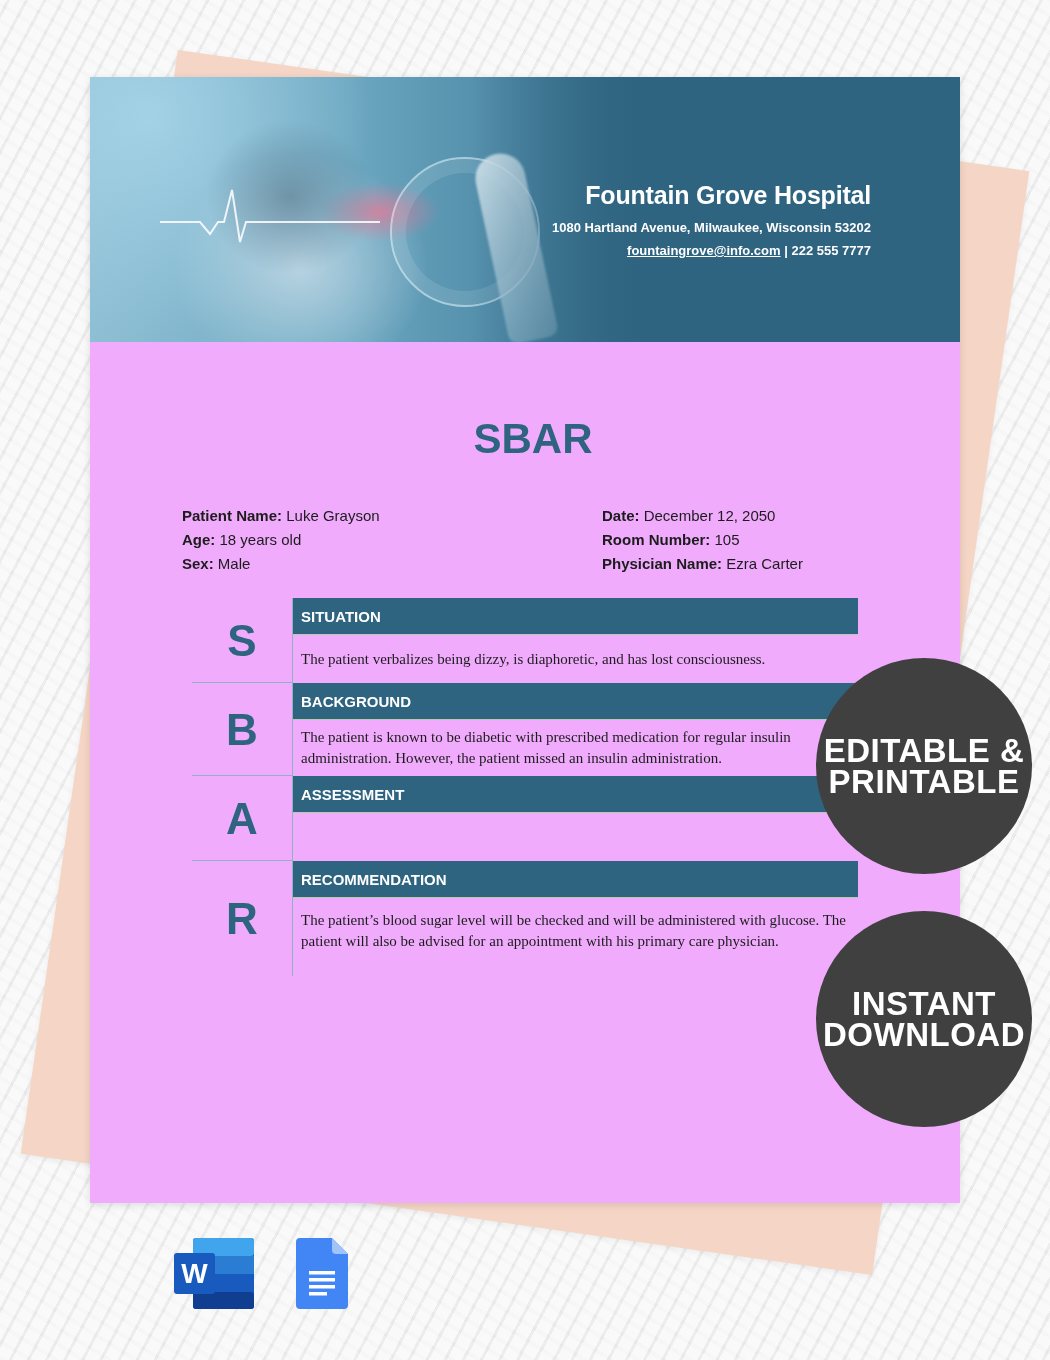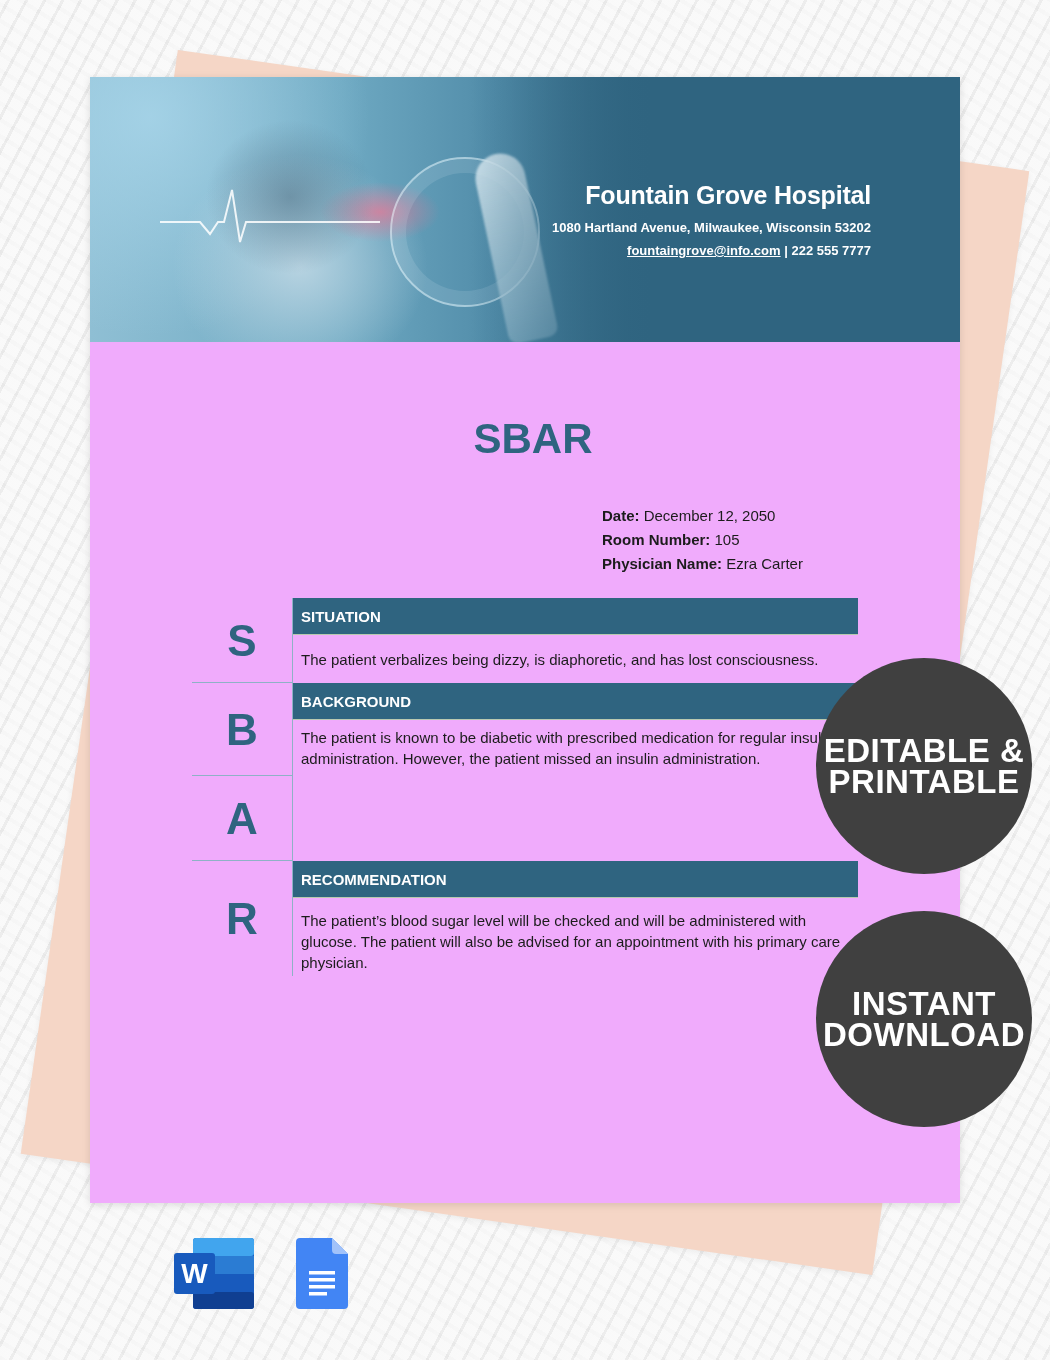--- a/index.html
+++ b/index.html
@@ -161,20 +161,21 @@
     line-height: 37px;
     border-bottom: 1.5px solid #b9c9b0;
   }
   .sbar-text {
     font-size: 15px;
     color: #1c1c1c;
     padding: 0 10px 0 8px;
     line-height: 21px;
     display: flex;
     align-items: center;
+    font-family: Liberation Serif, serif;
   }
 
   
   .badge {
     position: absolute;
     width: 216px; height: 216px;
     border-radius: 50%;
     background: #404040;
     color: #ffffff;
     font-weight: bold;
@@ -218,20 +219,34 @@
       <div class="hospital-contact">
         <span class="email">fountaingrove@info.com</span>
         <span>|</span>
         <span>222 555 7777</span>
       </div>
     </div>
   </div>
 
   <div class="doc-title">SBAR</div>
 
+  <div class="info-col left">
+    <div>
+      <b>Patient Name:</b>
+      <span>Luke Grayson</span>
+    </div>
+    <div>
+      <b>Age:</b>
+      <span>18 years old</span>
+    </div>
+    <div>
+      <b>Sex:</b>
+      <span>Male</span>
+    </div>
+  </div>
 
   <div class="info-col right">
     <div>
       <b>Date:</b>
       <span>December 12, 2050</span>
     </div>
     <div>
       <b>Room Number:</b>
       <span>105</span>
     </div>
@@ -254,20 +269,21 @@
       <div class="sbar-letter-cell">B</div>
       <div class="sbar-body">
         <div class="sbar-head">BACKGROUND</div>
         <div class="sbar-text" style="height:56px; overflow:hidden; white-space:normal;">The patient is known to be diabetic with prescribed medication for regular insulin administration. However, the patient missed an insulin administration.</div>
       </div>
     </div>
 
     <div class="sbar-section sep" style="height:85px;">
       <div class="sbar-letter-cell">A</div>
       <div class="sbar-body">
+        <div class="sbar-head">ASSESSMENT</div>
       </div>
     </div>
 
     <div class="sbar-section" style="height:115px;">
       <div class="sbar-letter-cell">R</div>
       <div class="sbar-body">
         <div class="sbar-head">RECOMMENDATION</div>
         <div class="sbar-text" style="height:74px; align-items:flex-start; padding-top:12px;">The patient’s blood sugar level will be checked and will be administered with glucose. The patient will also be advised for an appointment with his primary care physician.</div>
       </div>
     </div>

